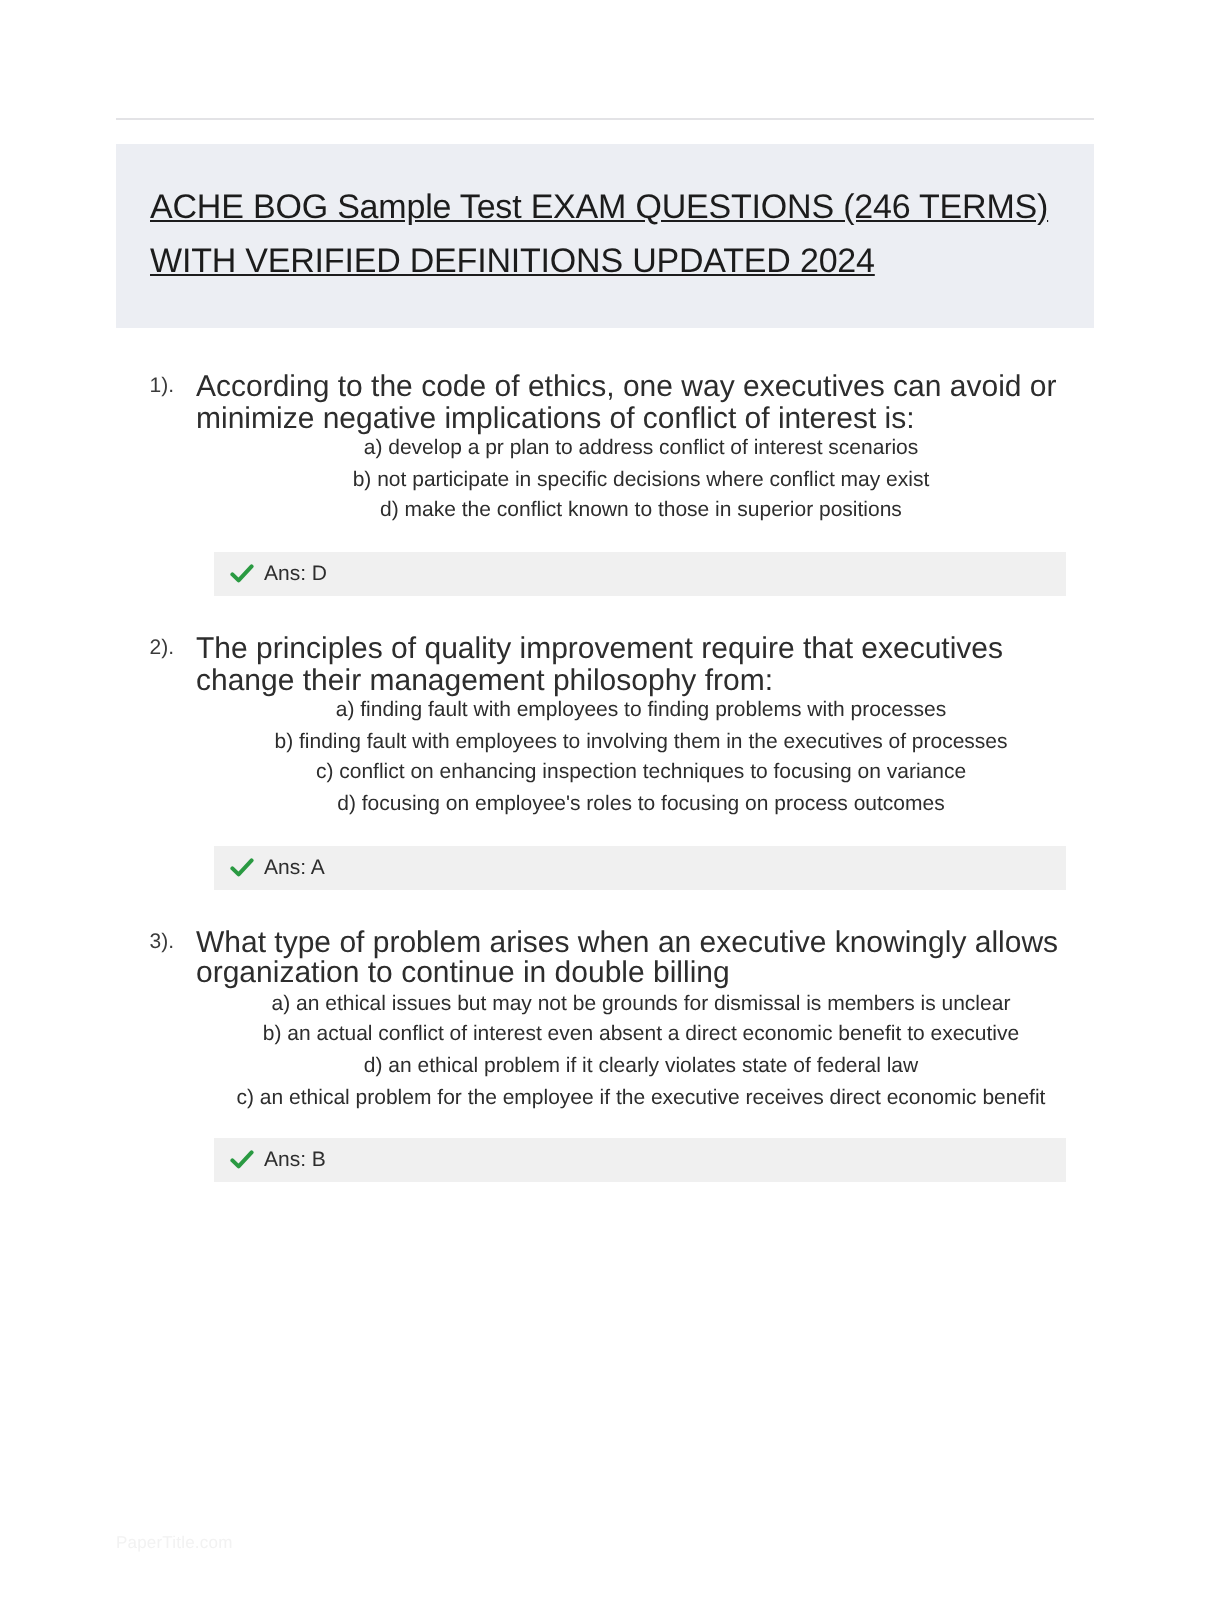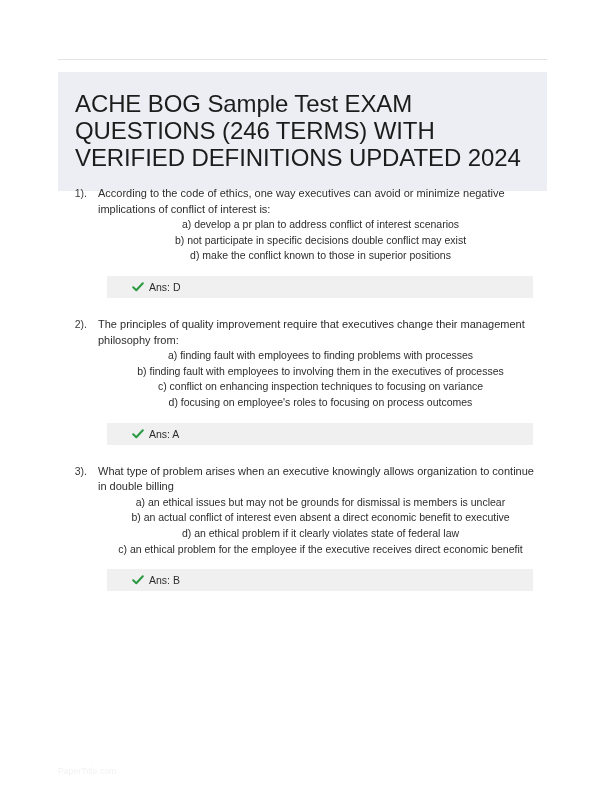--- a/index.html
+++ b/index.html
@@ -34,26 +34,27 @@
   .title-banner {
     position: absolute;
     left: 58px;
     top: 72px;
     width: 489px;
     background: #eceef3;
     padding: 18px 17px 20px 17px;
     box-sizing: border-box;
   }
   .title-text {
-    font-size: 24px;
+    font-size: 17px;
     line-height: 27px;
     font-weight: normal;
     color: #1c1c1c;
     margin: 0;
     letter-spacing: -0.1px;
+    text-decoration: underline;
   }
   .content {
     position: absolute;
     left: 0;
     top: 186px;
     width: 606px;
   }
   .qblock {
     position: relative;
     margin-bottom: 19px;
@@ -71,21 +72,21 @@
     font-size: 10.5px;
     line-height: 15.6px;
     color: #3a3a3a;
     padding-top: 0px;
   }
   .qbody {
     flex: 1 1 auto;
     padding-right: 63px;
   }
   .qstem {
-    font-size: 11px;
+    font-size: 15px;
     line-height: 15.6px;
     color: #2d2d2d;
     margin: 0;
   }
   .opts {
     margin: 0;
     padding: 0;
     list-style: none;
   }
   .opts li {
@@ -95,21 +96,21 @@
     text-align: center;
   }
   .ansbar {
     margin-left: 107px;
     margin-top: 12px;
     width: 426px;
     background: #f0f0f0;
     height: 22px;
     display: flex;
     align-items: center;
-    padding-left: 25px;
+    padding-left: 8px;
     box-sizing: border-box;
   }
   .check-icon {
     display: inline-block;
     width: 12px;
     height: 12px;
     margin-right: 5px;
     flex: 0 0 12px;
   }
   .check-icon svg { display: block; }
@@ -155,21 +156,21 @@
 
   <div class="content">
 
     <div class="qblock">
       <div class="qrow">
         <div class="qnum">1).</div>
         <div class="qbody">
           <p class="qstem">According to the code of ethics, one way executives can avoid or minimize negative implications of conflict of interest is:</p>
           <ul class="opts">
             <li>a) develop a pr plan to address conflict of interest scenarios</li>
-            <li>b) not participate in specific decisions double conflict may exist</li>
+            <li>b) not participate in specific decisions where conflict may exist</li>
             <li>d) make the conflict known to those in superior positions</li>
           </ul>
         </div>
       </div>
       <div class="ansbar">
         <span class="check-icon">
           <svg width="12" height="12" viewBox="0 0 12 12">
               <path d="M1.2 6.2 L4.3 9.2 L10.8 2.2" fill="none" stroke="#2a9a42" stroke-width="2" stroke-linecap="round" stroke-linejoin="round"></path>
             </svg>
         </span>

